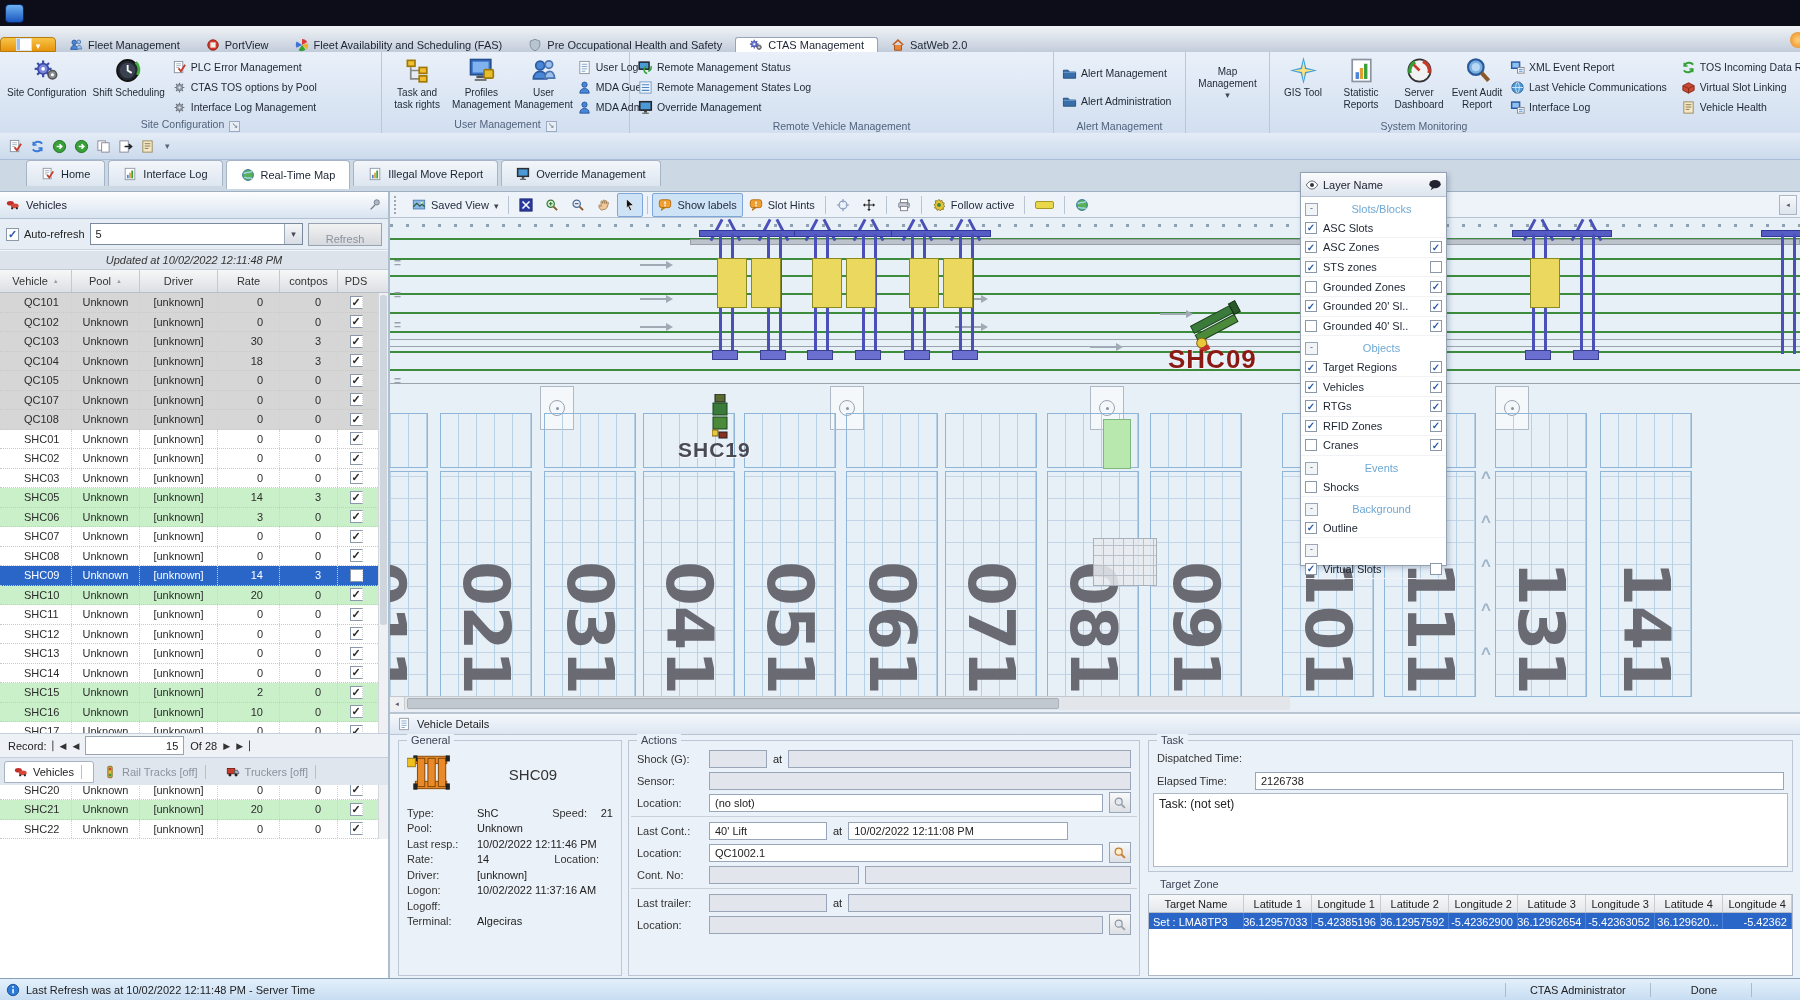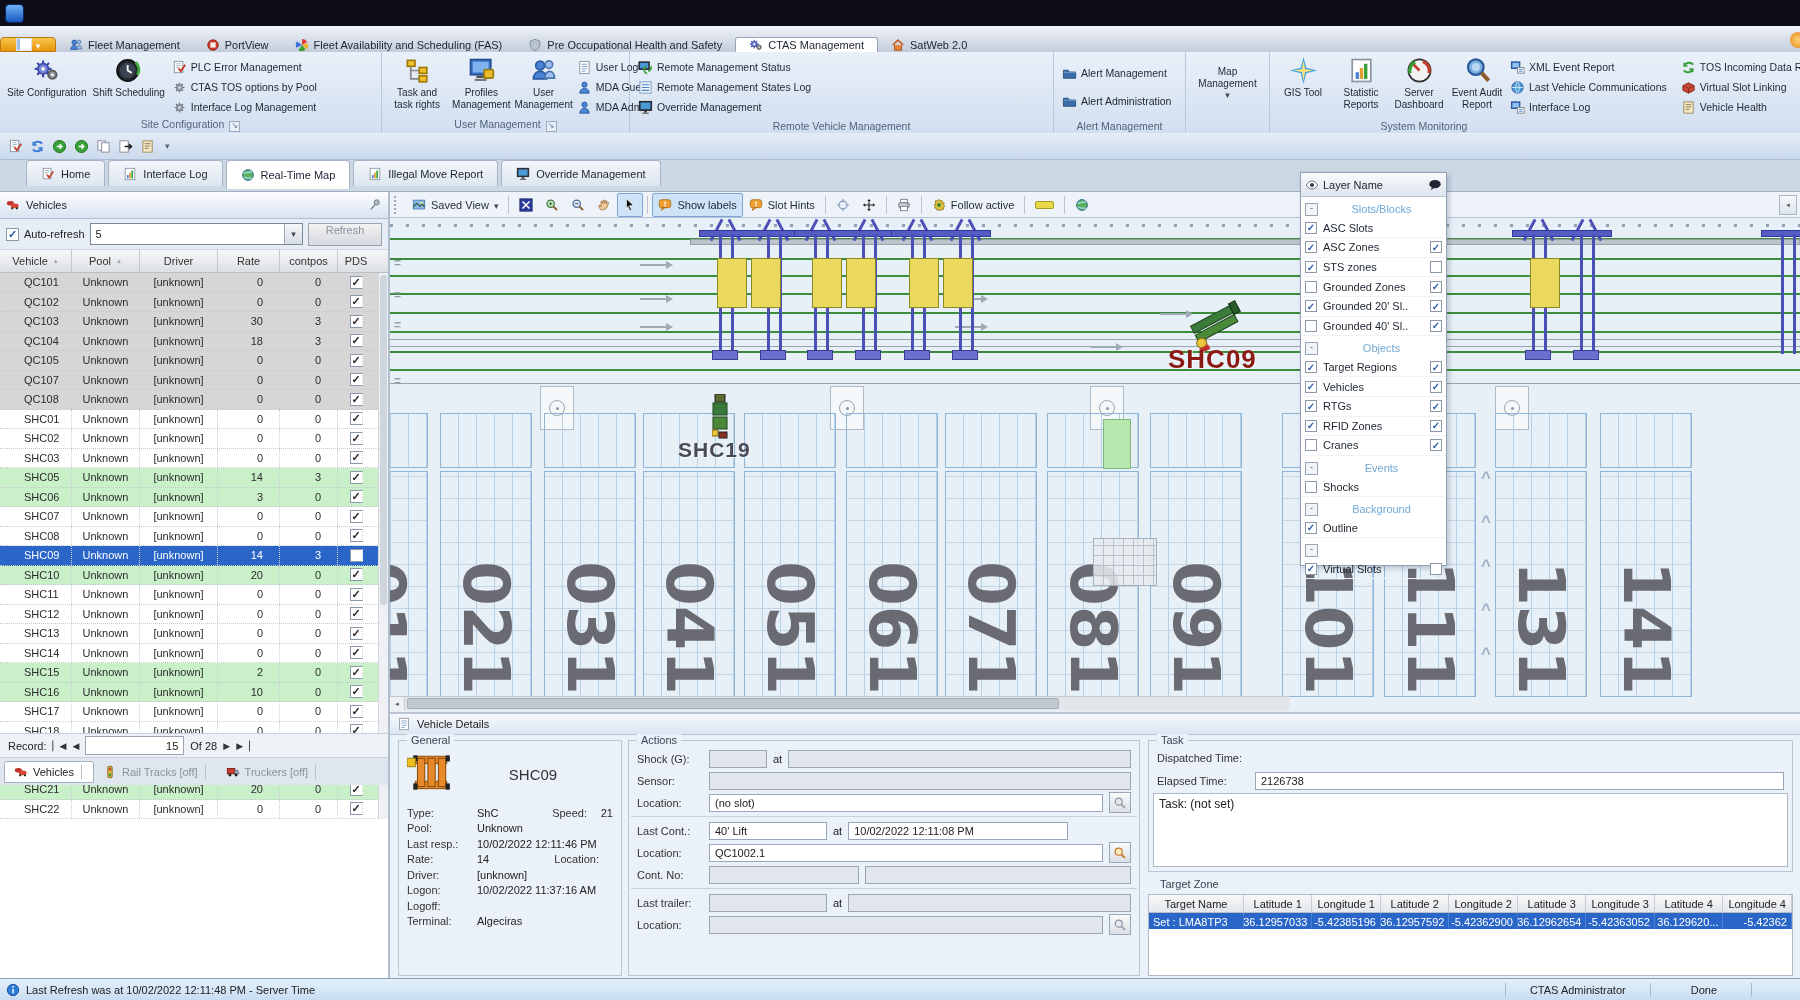--- a/index.html
+++ b/index.html
@@ -69,21 +69,21 @@
   #autorefresh{height:30px;background:#e7edf5;display:flex;align-items:center;padding:0 6px;gap:5px;border-bottom:1px solid #ccd6e2}
   .cb{width:13px;height:13px;border:1px solid #8a98a8;background:#fff;display:inline-flex;align-items:center;justify-content:center;
       font-size:11px;color:#2a5aaa;box-sizing:border-box;flex:0 0 13px}
   .cb.on::before{content:"\2713";font-weight:bold}
   .cb.none{visibility:hidden}
   #ar-input{flex:1;height:20px;border:1px solid #7a8a9c;background:#fff;display:flex;align-items:center;padding:0 5px;position:relative}
   #ar-input .ddl{position:absolute;right:0;top:0;bottom:0;width:17px;background:linear-gradient(#f4f6f8,#d8dde4);
                  border-left:1px solid #9aa8b8;display:flex;align-items:center;justify-content:center;color:#445}
   #ar-input .ddl::before{content:"\25BE";font-size:9px}
   #ar-refresh{width:72px;height:21px;background:linear-gradient(#f2f2f2,#d6d9de);border:1px solid #9aa4b0;
-              color:#8a929c;display:flex;align-items:flex-start;justify-content:center}
+              color:#8a929c;display:flex;align-items:flex-end;justify-content:center}
   #updated{height:18px;background:#dde3ea;border-bottom:1px solid #c2ccd6;display:flex;align-items:center;justify-content:center;
            font-style:italic;color:#333;border-top:1px solid #f4f7fa}
   #lp-tabs{height:28px;background:#d4dde8;display:flex;align-items:flex-end;padding-left:10px;border-bottom:1px solid #aab6c4}
   .ltab{display:flex;align-items:center;gap:6px;height:23px;padding:0 12px;margin-right:2px;
         background:linear-gradient(#eef2f7,#d8e1ec);border:1px solid #a6b2c2;border-bottom:none;border-radius:4px 4px 0 0;color:#223}
   .ltab.active{background:#fff;height:26px}
   #vhead{height:22px;display:flex;border-bottom:1px solid #b8bec6;background:linear-gradient(#f7f7f8,#dcdfe4)}
   #vhead span{display:flex;align-items:center;justify-content:center;border-right:1px solid #c4c9d0;box-sizing:border-box;color:#333}
   #vhead span:nth-of-type(1){width:72px}
   #vhead span:nth-of-type(2){width:68px}
@@ -1014,20 +1014,23 @@
       <span class="cb on"></span>
       <span>Auto-refresh</span>
       <div id="ar-input">
         <span>5</span>
         <span class="ddl"></span>
       </div>
       <div id="ar-refresh">
           <span>Refresh</span>
         </div>
     </div>
+    <div id="updated">
+        <span>Updated at 10/02/2022 12:11:48 PM</span>
+      </div>
     <div id="vhead">
 
     <span class="hcell">Vehicle</span>
         <span class="hcell">Pool</span>
         <span class="hcell">Driver</span>
         <span class="hcell">Rate</span>
         <span class="hcell">contpos</span>
         <span class="hcell">PDS</span>
       </div>
     <div id="vrows">

